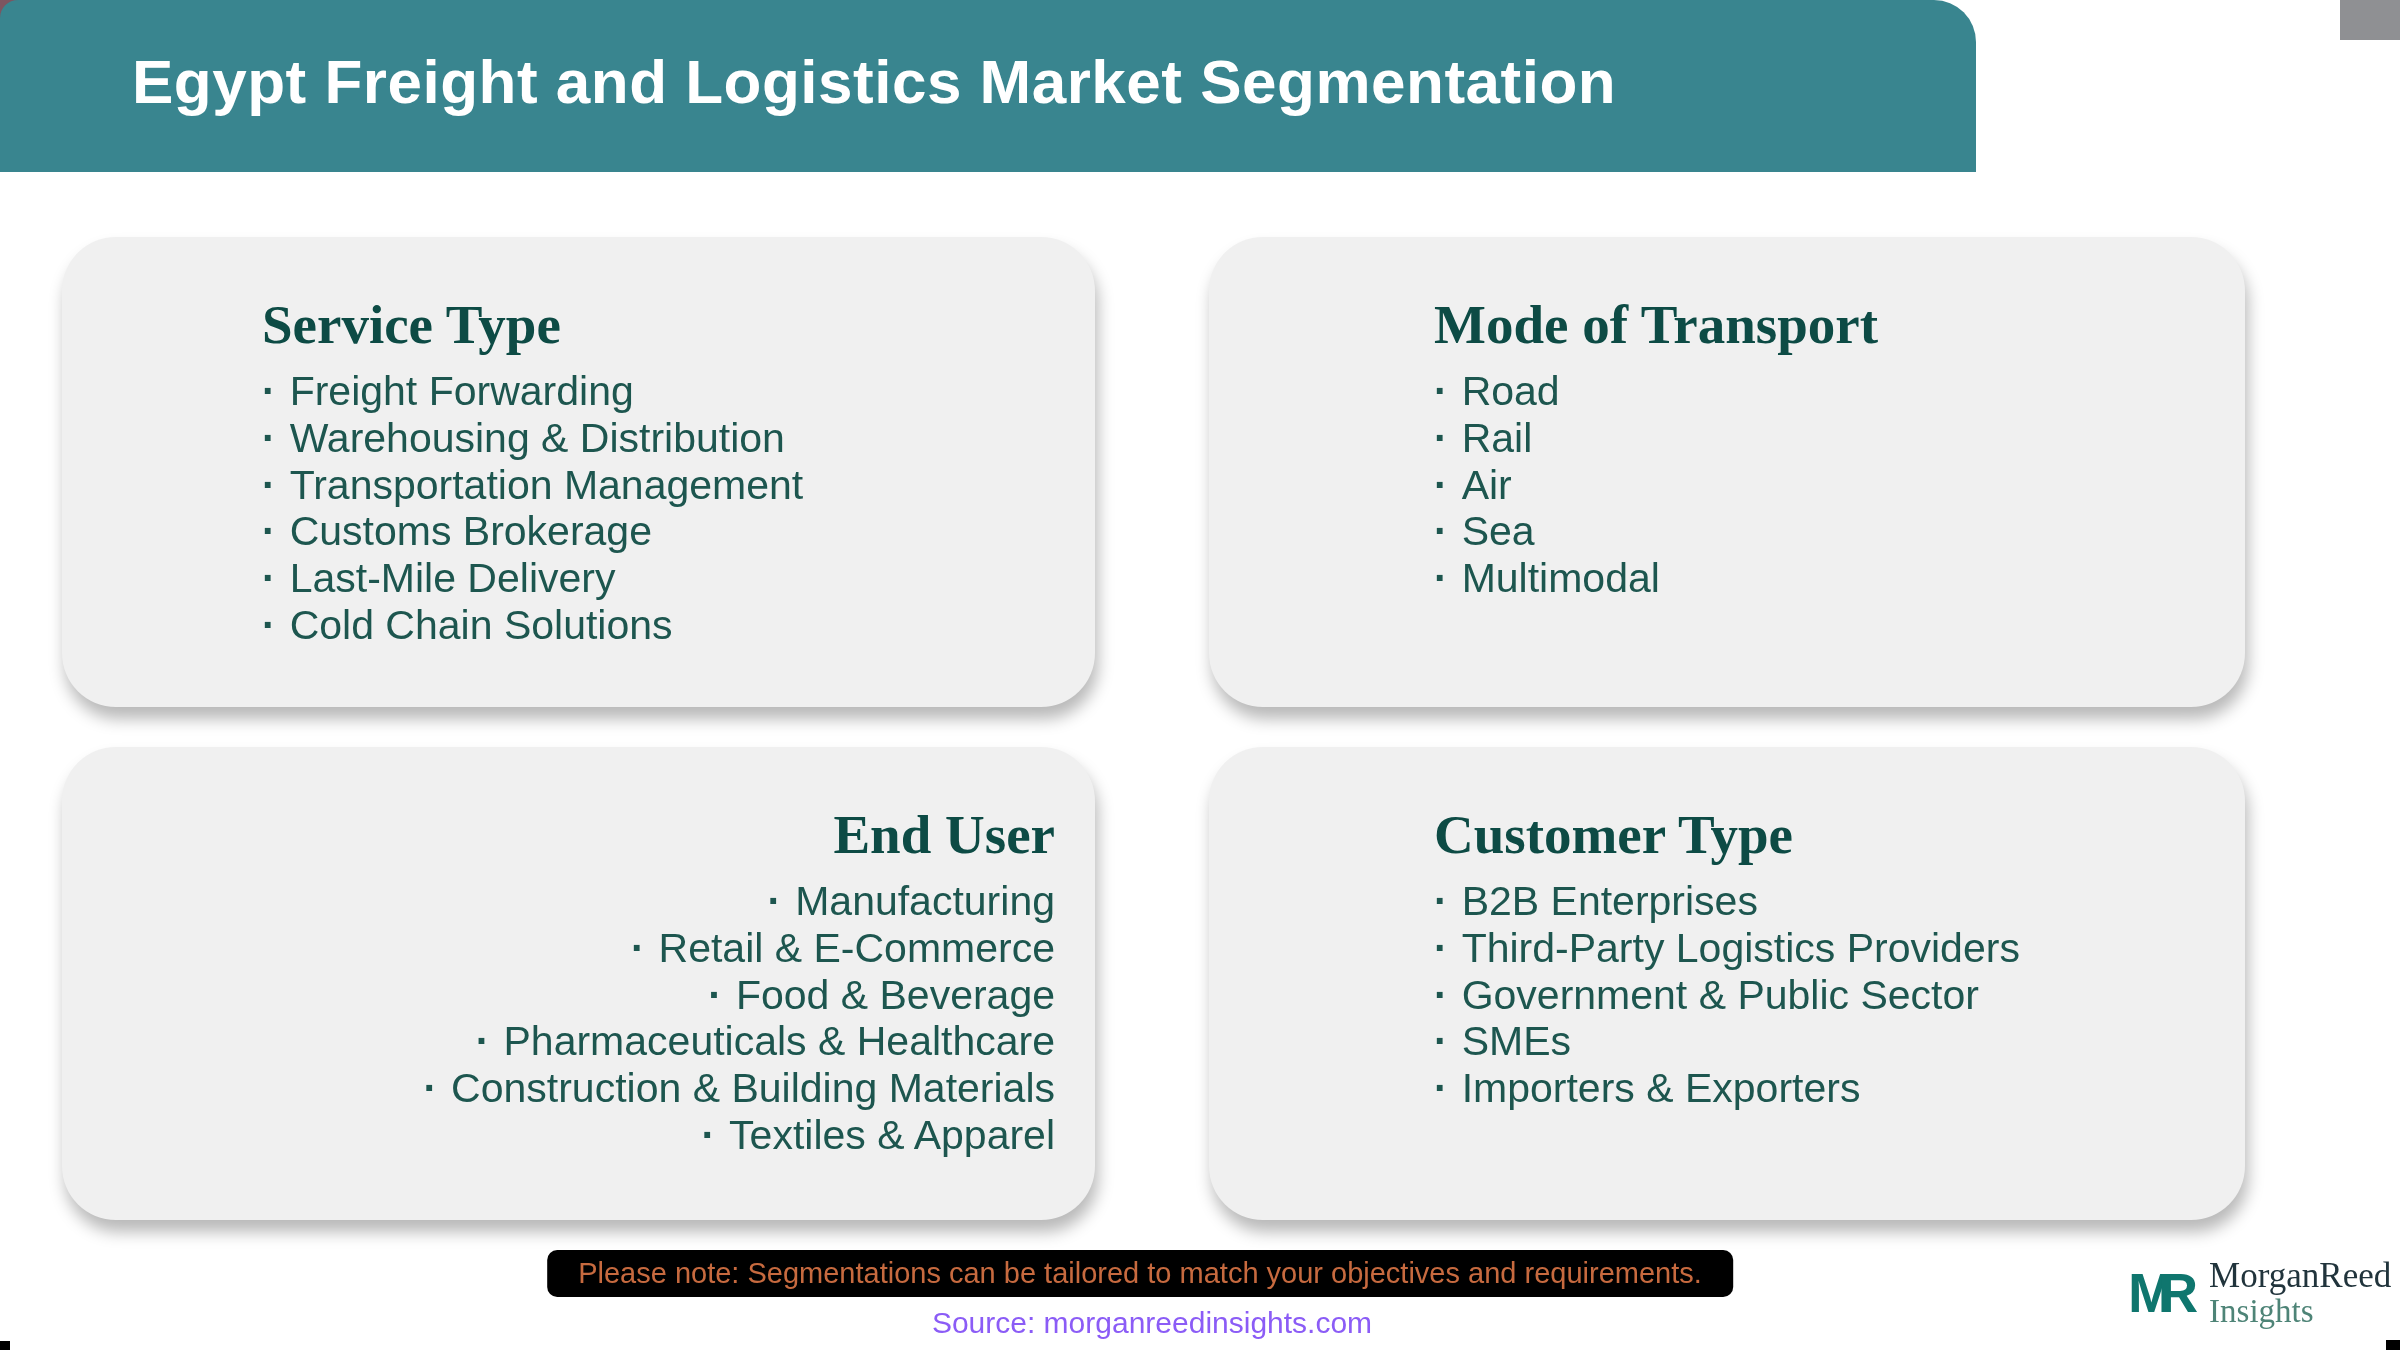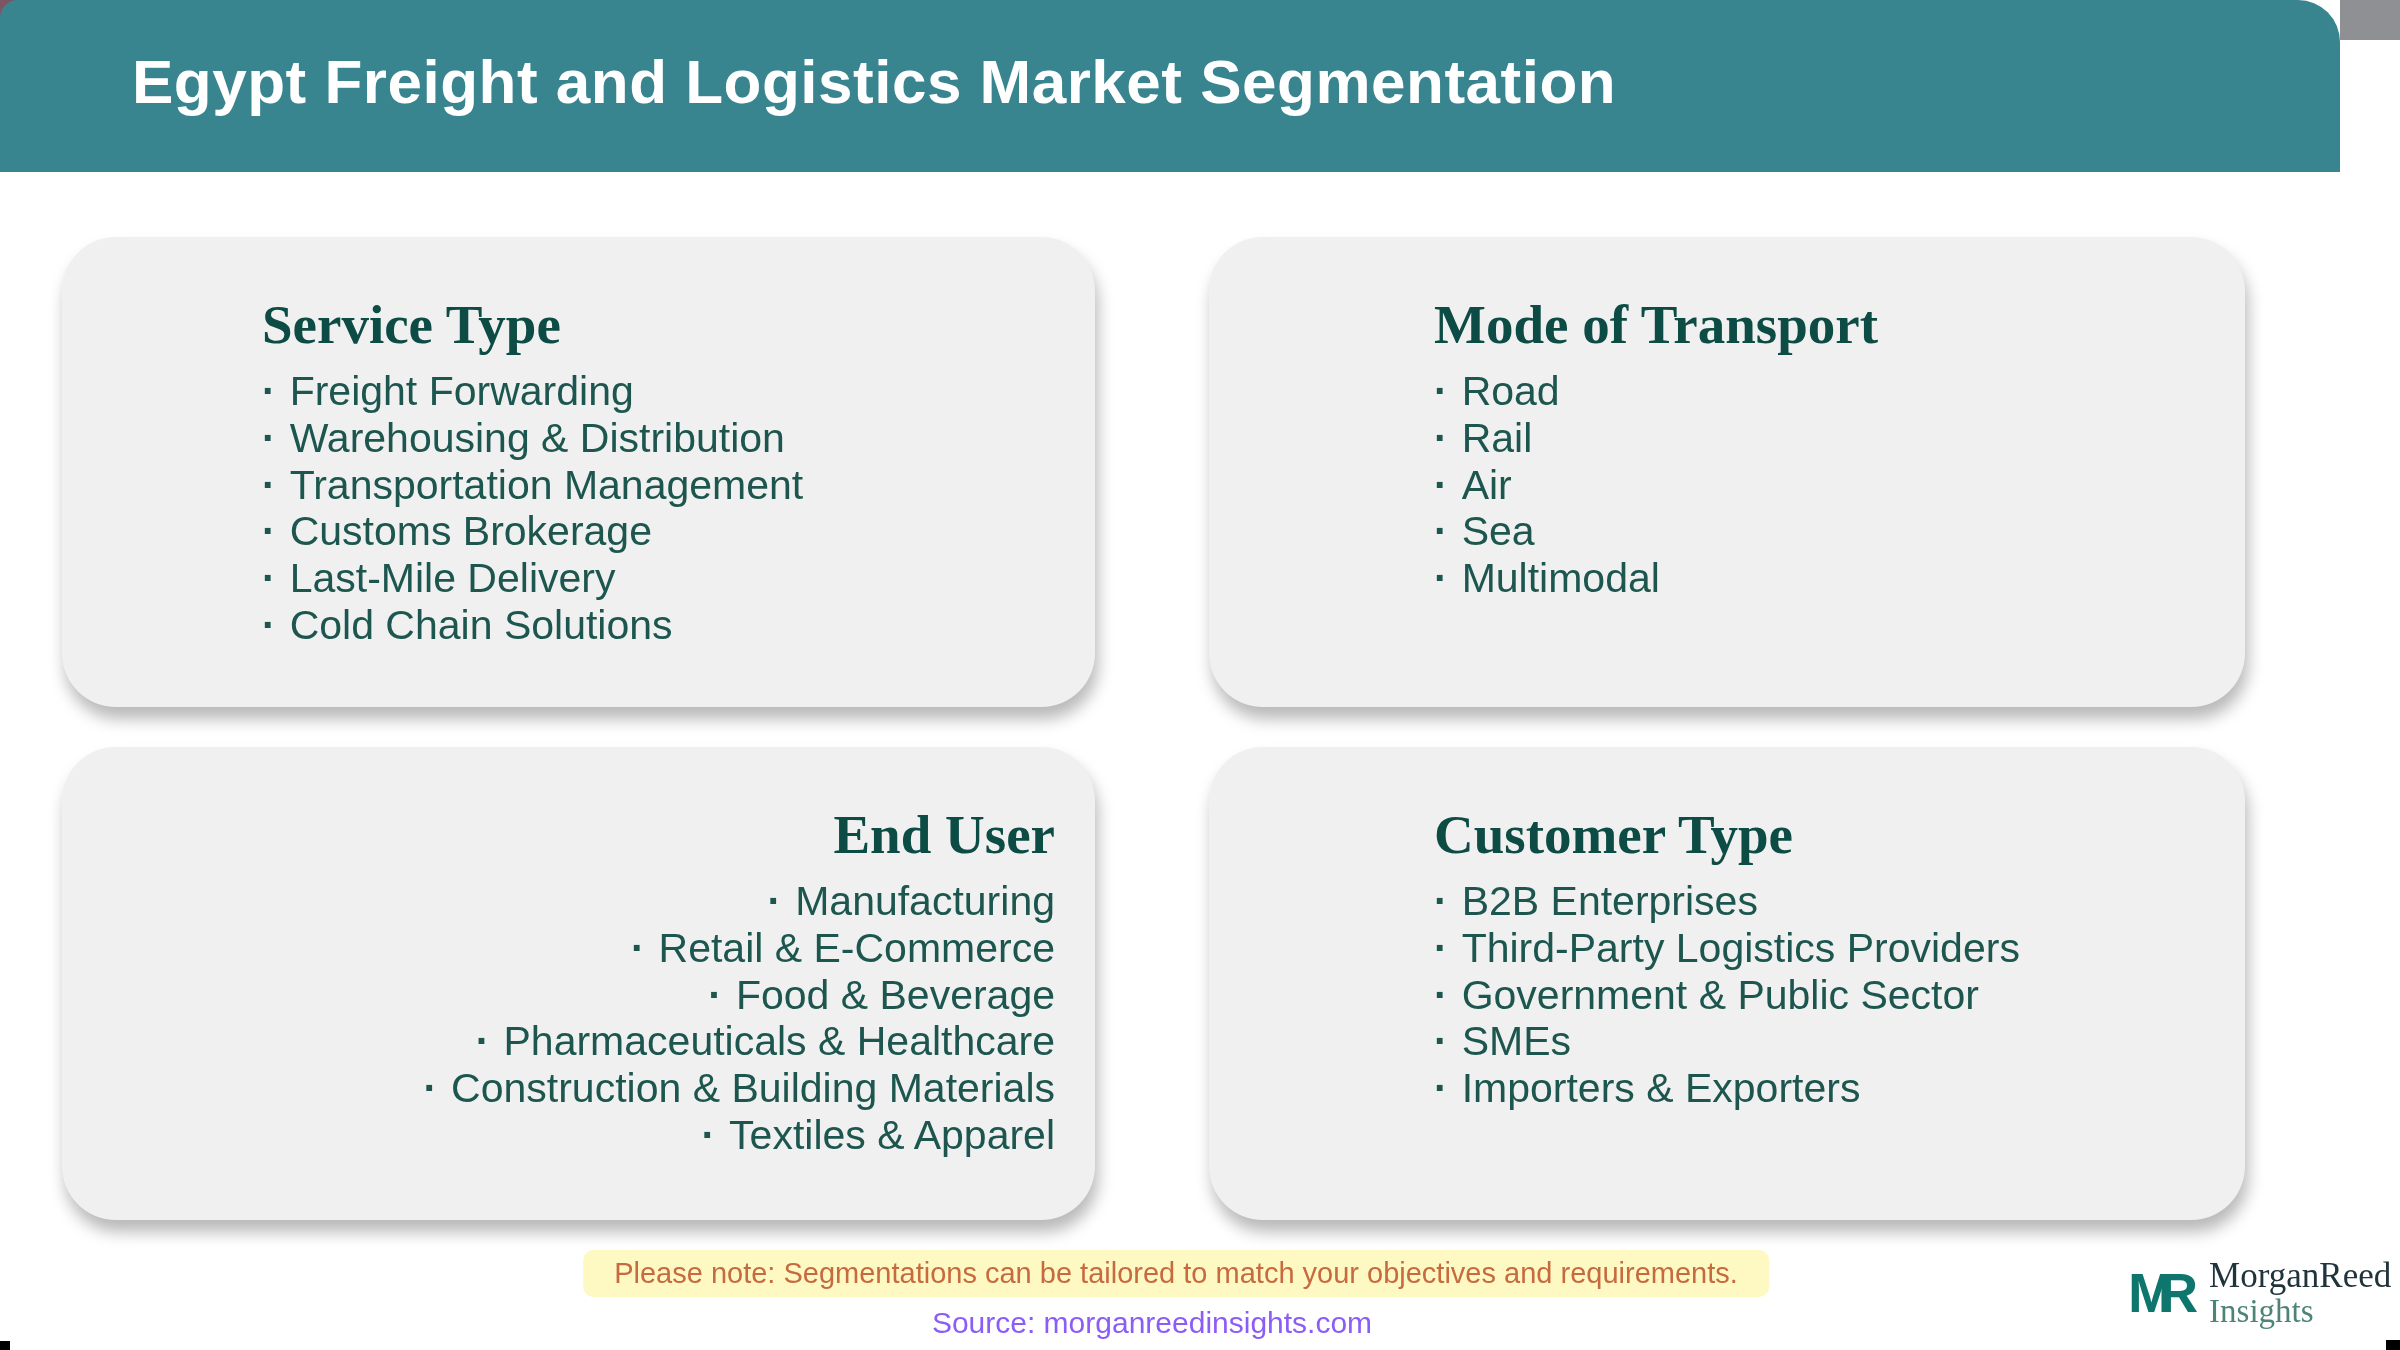--- a/index.html
+++ b/index.html
@@ -13,21 +13,21 @@
   .slide { position: absolute; inset: 0; }
 
   
   .corner { position: absolute; z-index: 0; }
   .corner.tl { left: 0; top: 0; width: 22px; height: 22px; background: #7d5560; }
   .corner.tr { right: 0; top: 0; width: 60px; height: 40px; background: #8f9093; }
 
   
   .topbar {
     position: absolute; left: 0; top: 0;
-    width: 2340px; height: 172px;
+    width: 1976px; height: 172px;
     background: #39858F;
     border-radius: 18px 42px 0 0;
     z-index: 1;
     display: flex; align-items: center;
   }
   .title {
     margin: 0;
     padding-left: 132px;
     padding-bottom: 10px;
     font-size: 62px;
@@ -67,23 +67,23 @@
   }
   .bullet {
     display: inline-block;
     margin-right: 14px;
     font-weight: bold;
   }
 
   
   .note {
     position: absolute;
-    left: 1176px; top: 1250px;
+    left: 1140px; top: 1250px;
     transform: translateX(-50%);
-    background: #fef9c3;
+    background: #000000;
     border-radius: 10px;
     padding: 7px 31px;
     font-size: 29px;
     color: #c76a3f;
     white-space: nowrap;
     z-index: 1;
   }
   .source {
     position: absolute;
     left: 1152px; top: 1306px;

